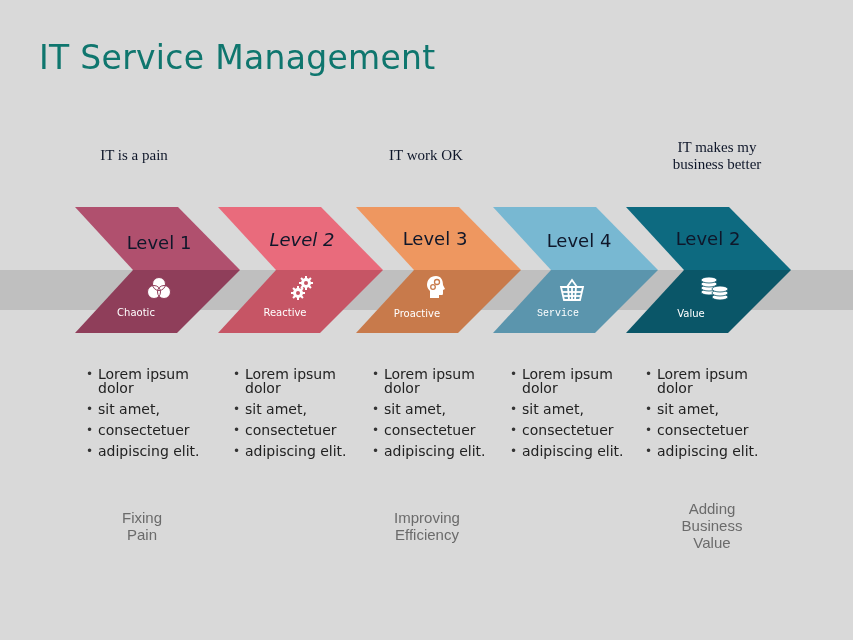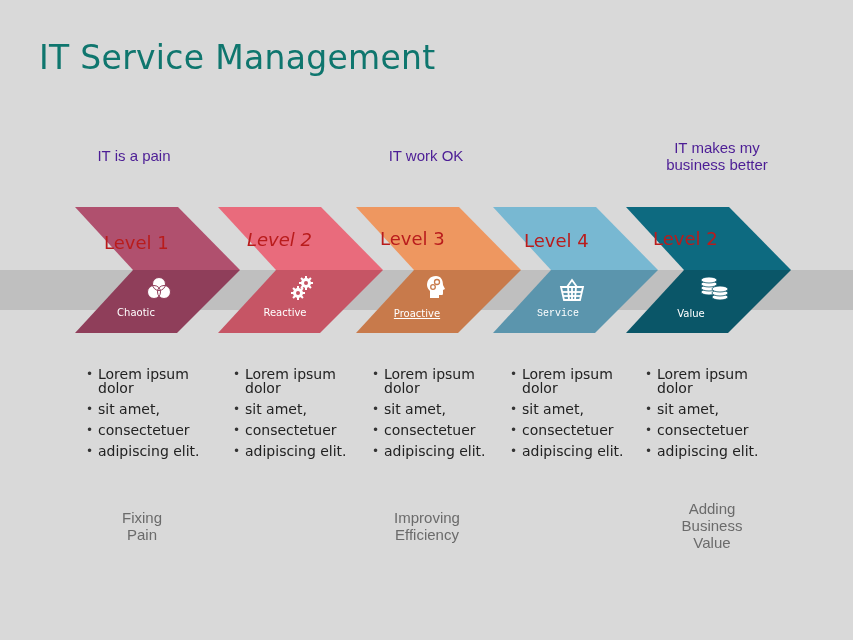--- a/index.html
+++ b/index.html
@@ -1,23 +1,23 @@
 <!DOCTYPE html>
 <html><head>
 <meta charset="utf-8">
 <style>
   html,body{margin:0;padding:0;}
   body{width:853px;height:640px;background:#d9d9d9;position:relative;overflow:hidden;font-family:"DejaVu Sans","Liberation Sans",sans-serif;}
   .title{position:absolute;left:39px;top:38px;font-size:33px;color:#0f766e;letter-spacing:0.3px;text-align:right;}
   .band{position:absolute;left:0;top:270px;width:853px;height:40px;background:#bfbfbf;}
   svg.chev{position:absolute;left:0;top:0;}
-  .lvl{position:absolute;color:#b91c1c;font-size:18px;width:110px;}
+  .lvl{position:absolute;color:#0f172a;font-size:18px;text-align:center;width:110px;}
   .sub{position:absolute;color:#fff;font-size:10px;text-align:center;width:110px;}
   .icon{position:absolute;width:26px;height:26px;}
-  .hdr{position:absolute;color:#4c1d95;font-family:Liberation Sans, sans-serif;font-size:15px;text-align:center;line-height:17px;}
+  .hdr{position:absolute;color:#0f172a;font-family:Liberation Serif, serif;font-size:15px;text-align:center;line-height:17px;}
   .ftr{position:absolute;color:#6b6b6b;font-family:"Liberation Sans",sans-serif;font-size:15px;text-align:center;line-height:17px;}
   ul.bul{position:absolute;margin:0;padding:0;list-style:none;font-size:14px;color:#222;width:140px;}
   ul.bul li{position:relative;padding-left:12px;line-height:14px;margin-bottom:7px;}
   ul.bul li:before{content:"•";position:absolute;left:0;top:0;font-size:12px;color:#333;}
 </style>
 </head>
 <body>
 
 <div class="title">IT Service Management</div>
 
@@ -100,21 +100,21 @@
     <ellipse cx="10" cy="8" rx="8" ry="3"></ellipse>
     <ellipse cx="10" cy="4" rx="8" ry="3"></ellipse>
     <ellipse cx="21" cy="21" rx="8" ry="3"></ellipse>
     <ellipse cx="21" cy="17" rx="8" ry="3"></ellipse>
     <ellipse cx="21" cy="13" rx="8" ry="3"></ellipse>
   </g>
 </svg>
 
 <div class="sub" style="left:81px;top:307px;">Chaotic</div>
 <div class="sub" style="left:230px;top:307px;">Reactive</div>
-<div class="sub" style="left:362px;top:308px;text-decoration:underline;">Proactive</div>
+<div class="sub" style="left:362px;top:308px;">Proactive</div>
 <div class="sub" style="left:503px;top:308px;font-family:Liberation Mono, monospace;">Service</div>
 <div class="sub" style="left:636px;top:308px;">Value</div>
 
 <div class="hdr" style="left:74px;top:147px;width:120px;">IT is a pain</div>
 <div class="hdr" style="left:366px;top:147px;width:120px;">IT work OK</div>
 <div class="hdr" style="left:652px;top:139px;width:130px;">IT makes my business better</div>
 
 <ul class="bul" style="left:86px;top:367px;">
   <li>Lorem ipsum dolor</li>
   <li>sit amet,</li>

